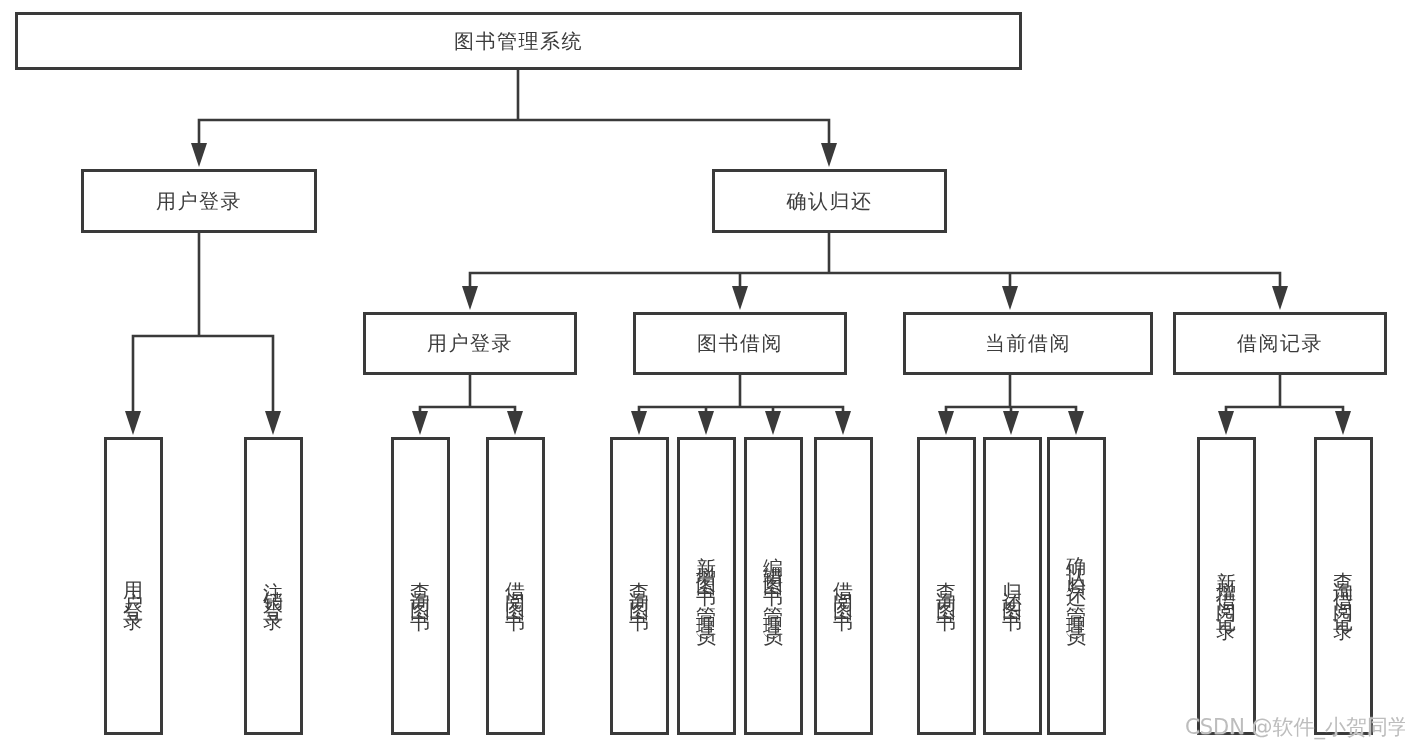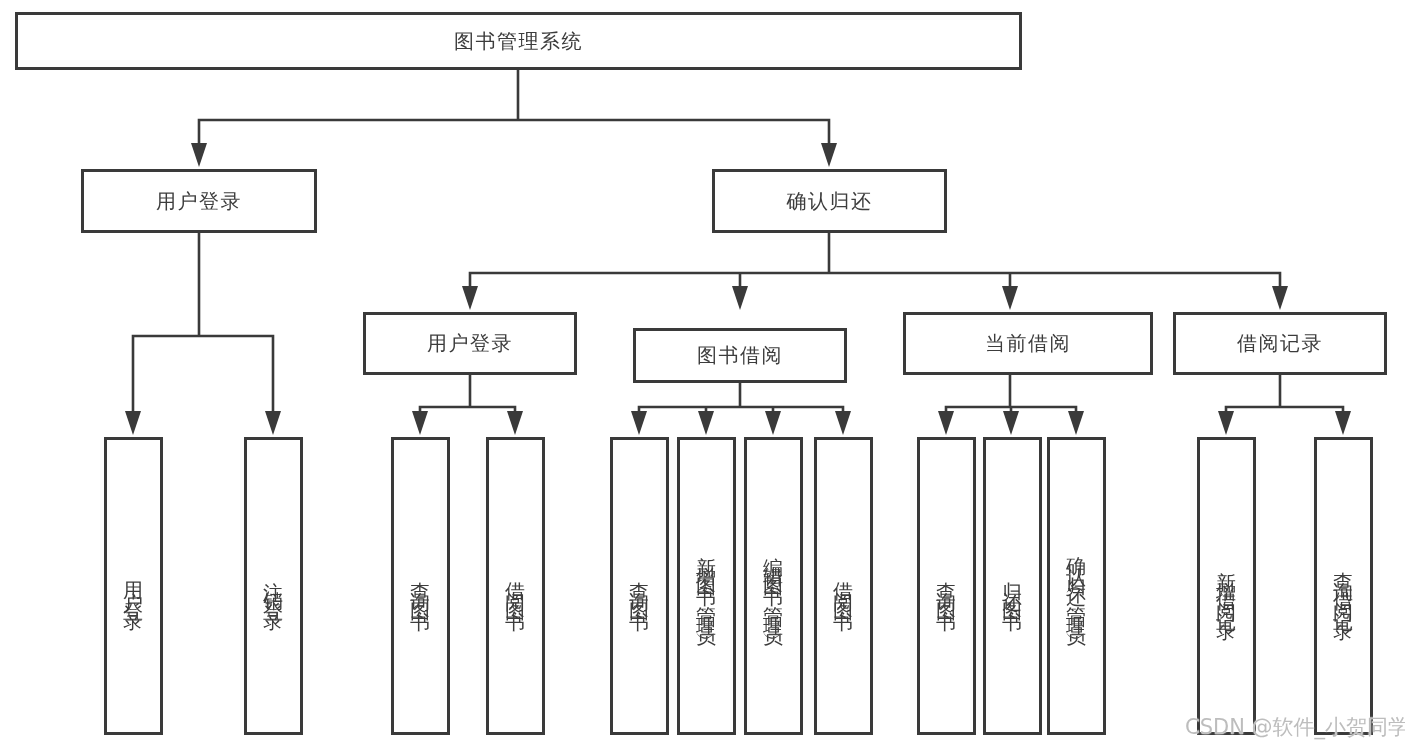--- a/index.html
+++ b/index.html
@@ -125,21 +125,21 @@
   <div class="node" style="left:81px;top:169px;width:236px;height:64px">
     <span class="hlabel">用户登录</span>
   </div>
   <div class="node" style="left:712px;top:169px;width:235px;height:64px">
     <span class="hlabel">确认归还</span>
   </div>
 
   <div class="node" style="left:363px;top:312px;width:214px;height:63px">
     <span class="hlabel">用户登录</span>
   </div>
-  <div class="node" style="left:633px;top:328px;width:214px;height:55px">
+  <div class="node" style="left:633px;top:312px;width:214px;height:63px">
     <span class="hlabel">图书借阅</span>
   </div>
   <div class="node" style="left:903px;top:312px;width:250px;height:63px">
     <span class="hlabel">当前借阅</span>
   </div>
   <div class="node" style="left:1173px;top:312px;width:214px;height:63px">
     <span class="hlabel">借阅记录</span>
   </div>
 
   <div class="leaf" style="left:104px">

